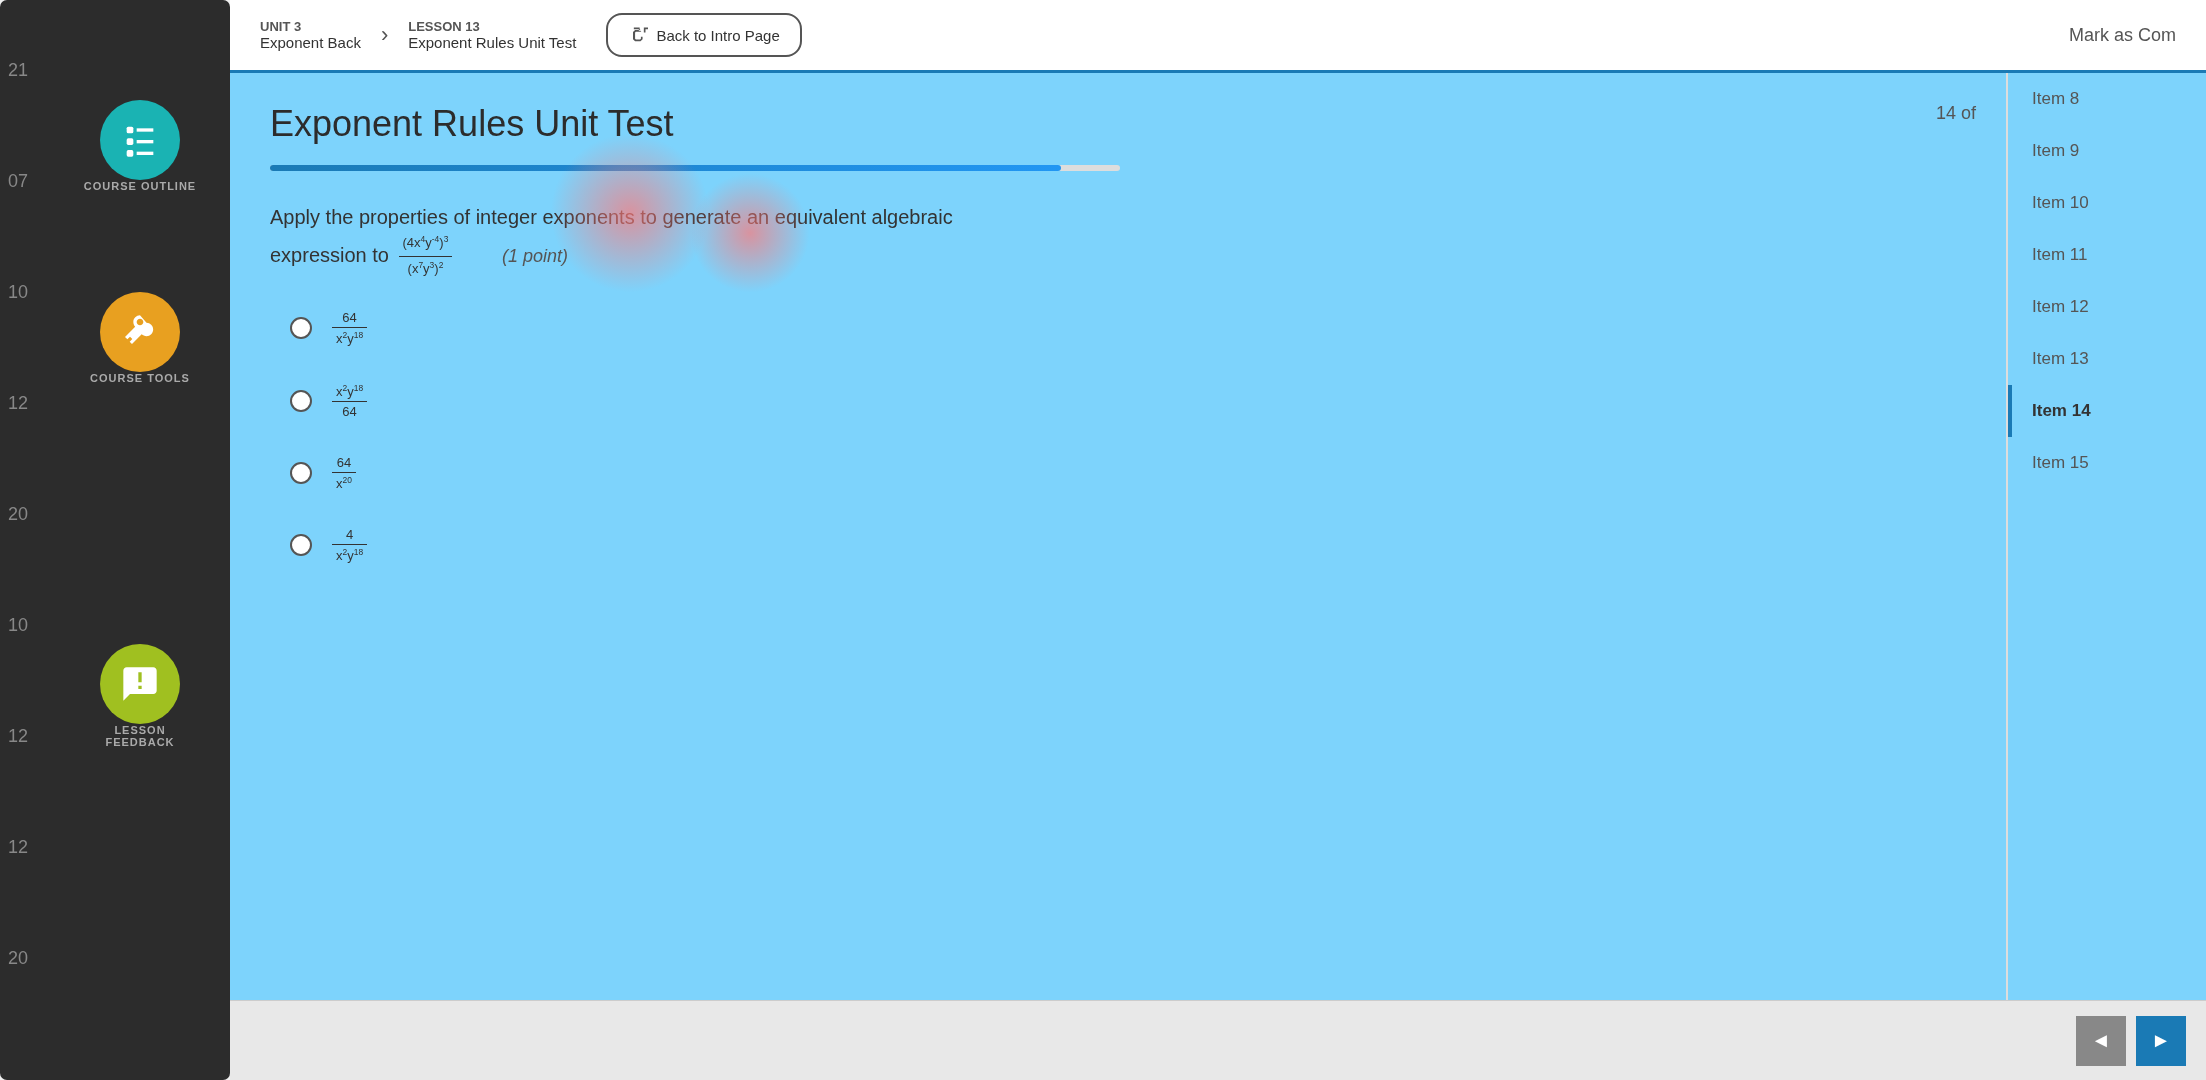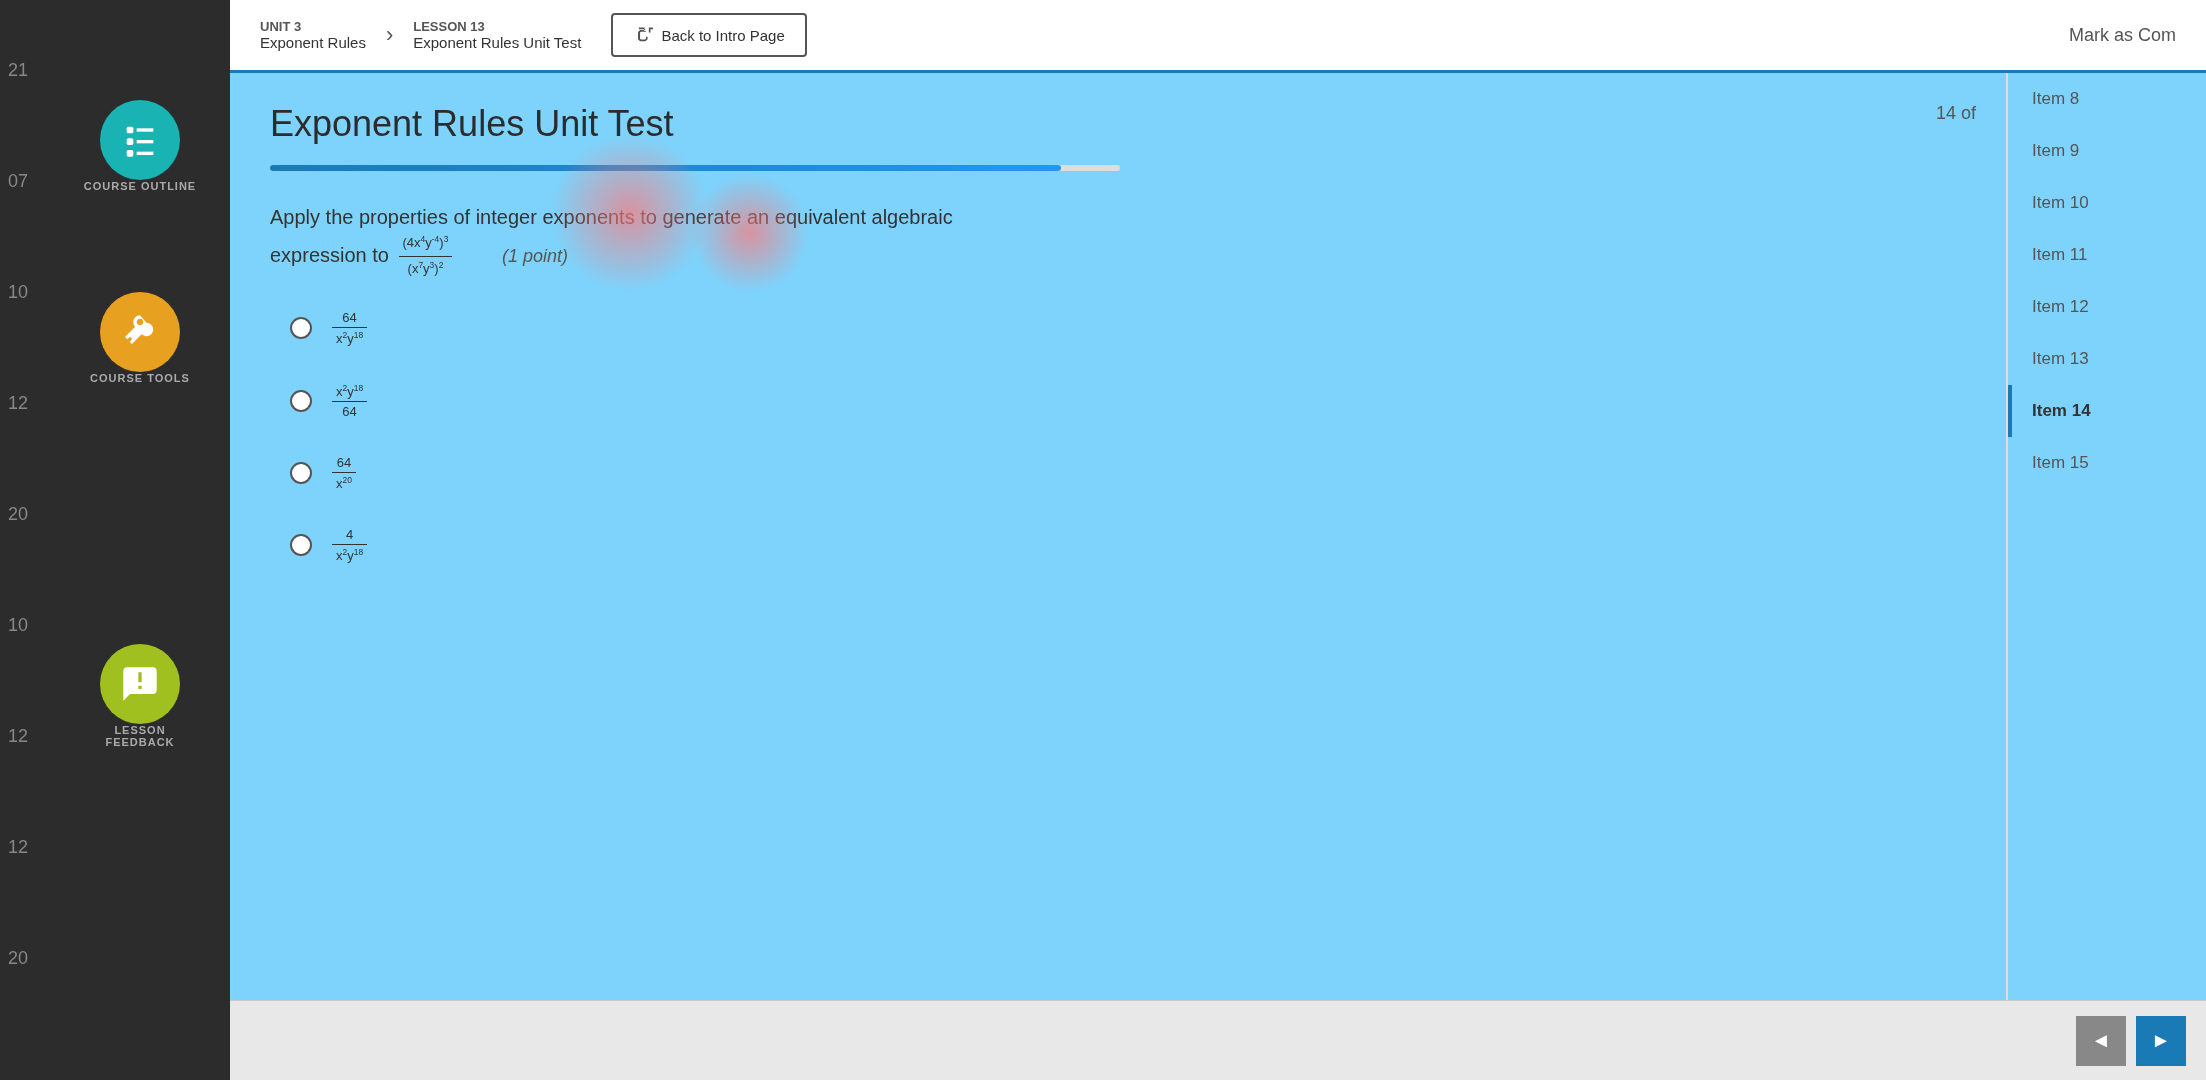--- a/index.html
+++ b/index.html
@@ -10,20 +10,21 @@
       width: 230px;
       min-width: 230px;
       background: #2c2c2c;
       height: 1080px;
       display: flex;
       flex-direction: column;
       align-items: center;
       padding-top: 0;
       overflow: hidden;
       position: relative;
+      border-radius: 7px;
     }
 
     .sidebar-numbers {
       position: absolute;
       left: 0;
       top: 0;
       width: 50px;
       height: 100%;
       display: flex;
       flex-direction: column;
@@ -112,21 +113,21 @@
       font-size: 22px;
       color: #555;
       margin: 0 8px;
     }
 
     .back-btn {
       margin-left: 30px;
       padding: 10px 20px;
       border: 2px solid #555;
       background: white;
-      border-radius: 4px;
+      border-radius: 16px;
       cursor: pointer;
       display: flex;
       align-items: center;
       gap: 8px;
       font-size: 15px;
       color: #333;
     }
 
     .mark-as-complete {
       position: absolute;
@@ -359,21 +360,21 @@
     </div>
   </div>
 </div>
 
 <div class="main-area">
 
   <div class="top-nav">
     <div class="breadcrumb-section">
       <div class="breadcrumb-unit">
         <span class="breadcrumb-label">UNIT 3</span>
-        <span class="breadcrumb-title">Exponent Rules</span>
+        <span class="breadcrumb-title">Exponent Back</span>
       </div>
       <span class="breadcrumb-chevron">›</span>
       <div class="breadcrumb-unit">
         <span class="breadcrumb-label">LESSON 13</span>
         <span class="breadcrumb-title">Exponent Rules Unit Test</span>
       </div>
     </div>
 
     <button class="back-btn">
       <svg width="20" height="20" viewBox="0 0 24 24" fill="#555">

